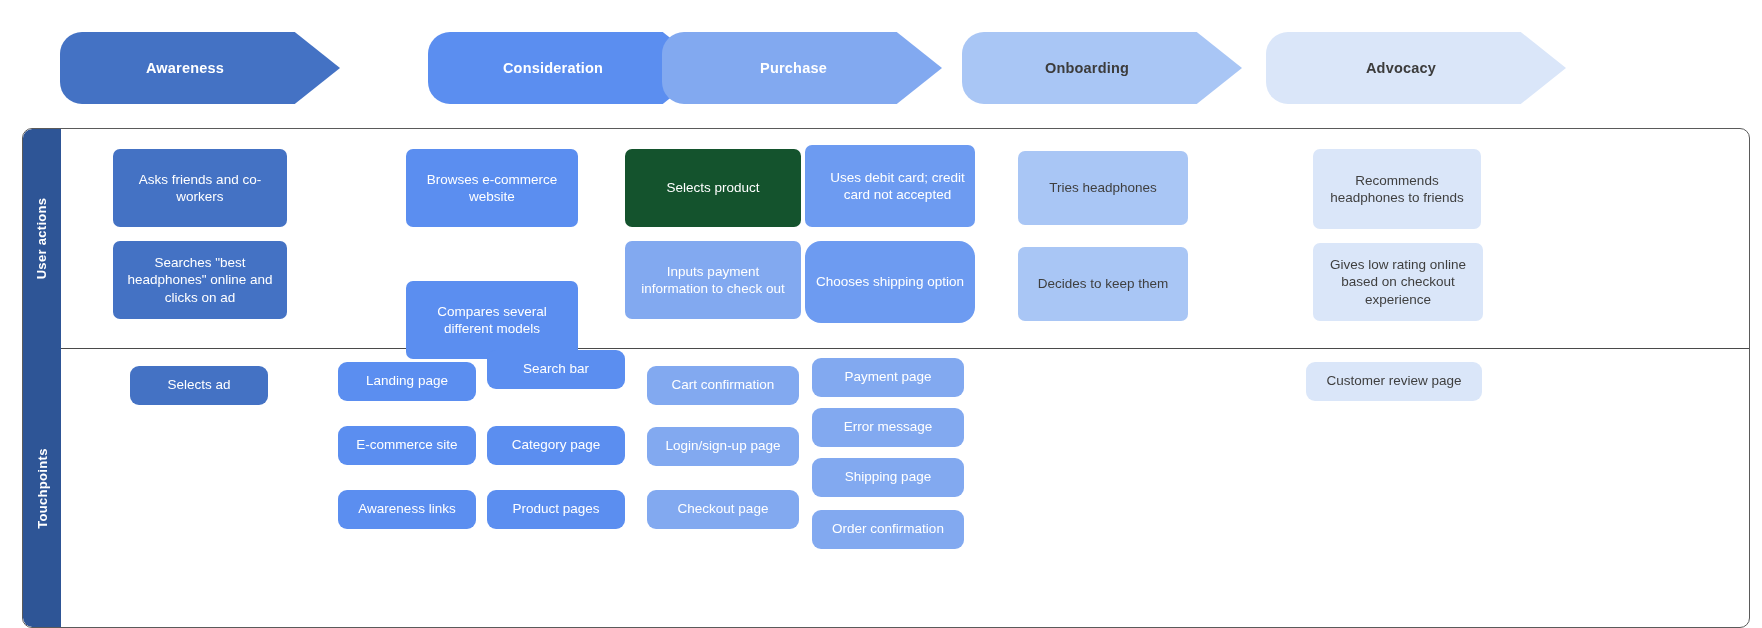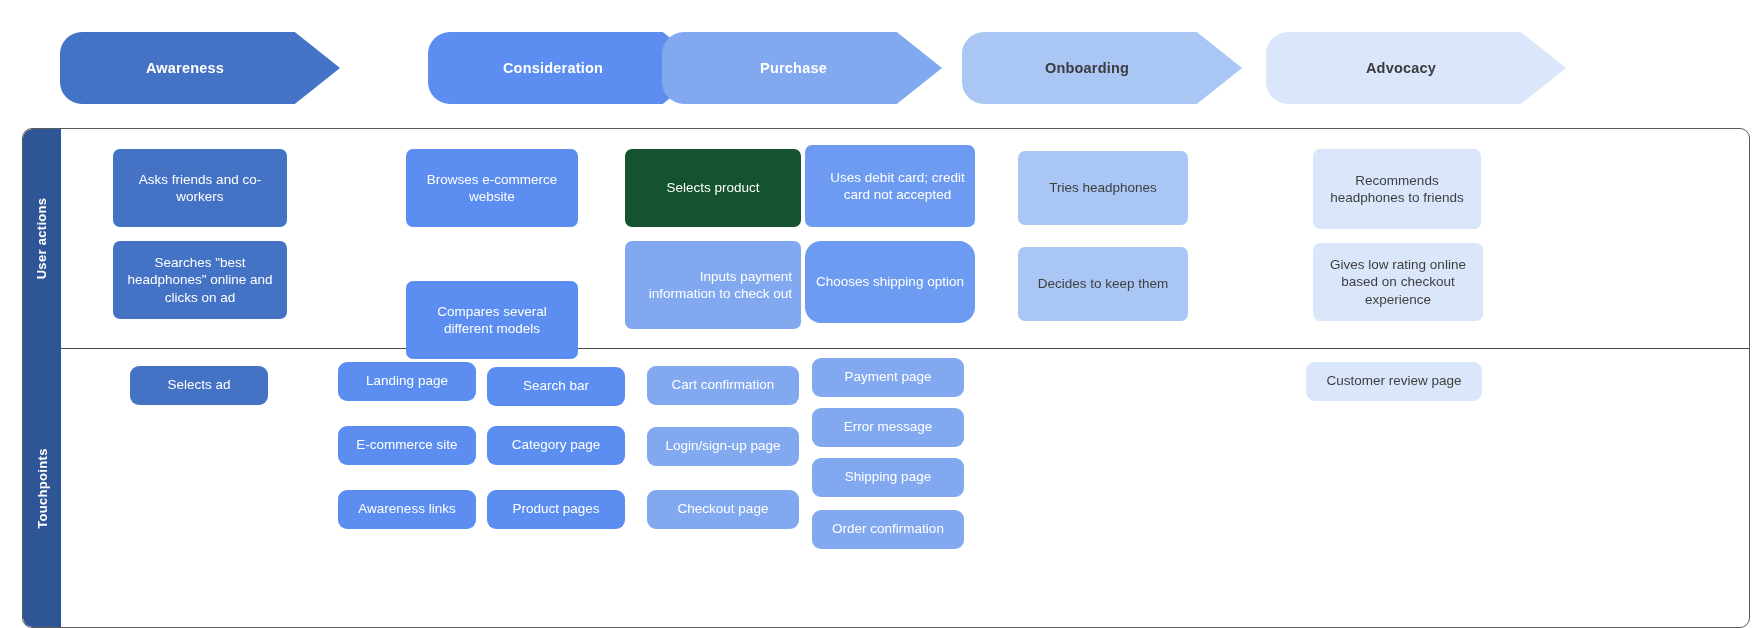--- a/index.html
+++ b/index.html
@@ -122,34 +122,34 @@
       <div class="side-lbl" style="top: 220px; height: 279px;">
         <span>Touchpoints</span>
       </div>
     </div>
   <div id="useractions-row">
       <div class="card" style="left: 90px; top: 20px; width: 174px; height: 78px; background: rgb(68, 114, 196); color: rgb(255, 255, 255);">Asks friends and co-workers</div>
       <div class="card" style="left: 90px; top: 112px; width: 174px; height: 78px; background: rgb(68, 114, 196); color: rgb(255, 255, 255);">Searches "best headphones" online and clicks on ad</div>
       <div class="card" style="left: 383px; top: 20px; width: 172px; height: 78px; background: rgb(91, 142, 240); color: rgb(255, 255, 255);">Browses e-commerce website</div>
       <div class="card" style="left: 383px; top: 112px; width: 172px; height: 78px; background: rgb(91, 142, 240); color: rgb(255, 255, 255); margin-top: 40px;">Compares several different models</div>
       <div class="card" style="left: 602px; top: 20px; width: 176px; height: 78px; background: #14532d; color: rgb(255, 255, 255);">Selects product</div>
-      <div class="card" style="left: 602px; top: 112px; width: 176px; height: 88px; background: rgb(130, 169, 240); color: rgb(255, 255, 255); text-align: right;">Inputs payment information to check out</div>
+      <div class="card" style="left: 602px; top: 112px; width: 176px; height: 78px; background: rgb(130, 169, 240); color: rgb(255, 255, 255);">Inputs payment information to check out</div>
       <div class="card" style="left: 782px; top: 16px; width: 170px; height: 82px; background: rgb(109, 155, 241); color: rgb(255, 255, 255); padding-left: 24px;">Uses debit card; credit card not accepted</div>
       <div class="card" style="left: 782px; top: 112px; width: 170px; height: 82px; background: rgb(109, 155, 241); color: rgb(255, 255, 255); border-radius: 16px;">Chooses shipping option</div>
       <div class="card" style="left: 995px; top: 22px; width: 170px; height: 74px; background: rgb(169, 198, 245); color: rgb(63, 63, 63);">Tries headphones</div>
       <div class="card" style="left: 995px; top: 118px; width: 170px; height: 74px; background: rgb(169, 198, 245); color: rgb(63, 63, 63);">Decides to keep them</div>
       <div class="card" style="left: 1290px; top: 20px; width: 168px; height: 80px; background: rgb(218, 230, 249); color: rgb(63, 63, 63);">Recommends headphones to friends</div>
       <div class="card" style="left: 1290px; top: 114px; width: 170px; height: 78px; background: rgb(218, 230, 249); color: rgb(63, 63, 63);">Gives low rating online based on checkout experience</div>
     </div>
   <div id="touchpoints-row">
       <div class="pill" style="left: 107px; top: 237px; width: 138px; height: 39px; background: rgb(68, 114, 196); color: rgb(255, 255, 255);">Selects ad</div>
       <div class="pill" style="left: 315px; top: 233px; width: 138px; height: 39px; background: rgb(91, 142, 240); color: rgb(255, 255, 255);">Landing page</div>
       <div class="pill" style="left: 315px; top: 297px; width: 138px; height: 39px; background: rgb(91, 142, 240); color: rgb(255, 255, 255);">E-commerce site</div>
       <div class="pill" style="left: 315px; top: 361px; width: 138px; height: 39px; background: rgb(91, 142, 240); color: rgb(255, 255, 255);">Awareness links</div>
-      <div class="pill" style="left: 464px; top: 238px; width: 138px; height: 39px; background: rgb(91, 142, 240); color: rgb(255, 255, 255);">Search bar</div>
+      <div class="pill" style="left: 464px; top: 221px; width: 138px; height: 39px; background: rgb(91, 142, 240); color: rgb(255, 255, 255);">Search bar</div>
       <div class="pill" style="left: 464px; top: 297px; width: 138px; height: 39px; background: rgb(91, 142, 240); color: rgb(255, 255, 255);">Category page</div>
       <div class="pill" style="left: 464px; top: 361px; width: 138px; height: 39px; background: rgb(91, 142, 240); color: rgb(255, 255, 255);">Product pages</div>
       <div class="pill" style="left: 624px; top: 237px; width: 152px; height: 39px; background: rgb(130, 169, 240); color: rgb(255, 255, 255);">Cart confirmation</div>
       <div class="pill" style="left: 624px; top: 298px; width: 152px; height: 39px; background: rgb(130, 169, 240); color: rgb(255, 255, 255);">Login/sign-up page</div>
       <div class="pill" style="left: 624px; top: 361px; width: 152px; height: 39px; background: rgb(130, 169, 240); color: rgb(255, 255, 255);">Checkout page</div>
       <div class="pill" style="left: 789px; top: 229px; width: 152px; height: 39px; background: rgb(130, 169, 240); color: rgb(255, 255, 255);">Payment page</div>
       <div class="pill" style="left: 789px; top: 279px; width: 152px; height: 39px; background: rgb(130, 169, 240); color: rgb(255, 255, 255);">Error message</div>
       <div class="pill" style="left: 789px; top: 329px; width: 152px; height: 39px; background: rgb(130, 169, 240); color: rgb(255, 255, 255);">Shipping page</div>
       <div class="pill" style="left: 789px; top: 381px; width: 152px; height: 39px; background: rgb(130, 169, 240); color: rgb(255, 255, 255);">Order confirmation</div>
       <div class="pill" style="left: 1283px; top: 233px; width: 176px; height: 39px; background: rgb(218, 230, 249); color: rgb(63, 63, 63);">Customer review page</div>

